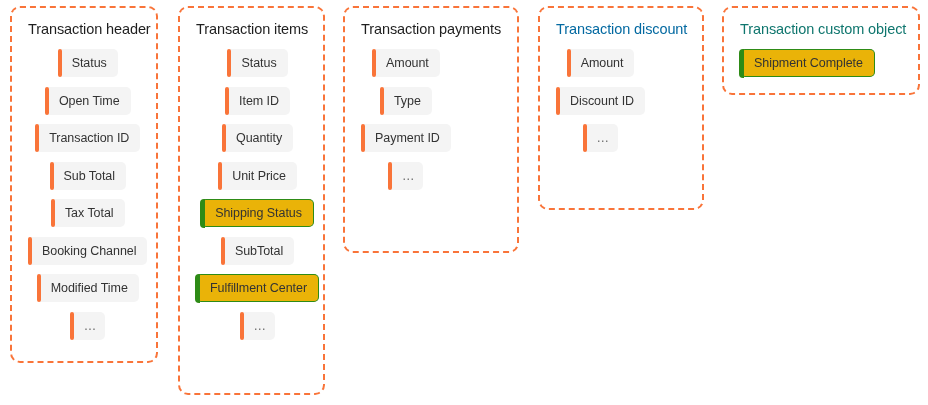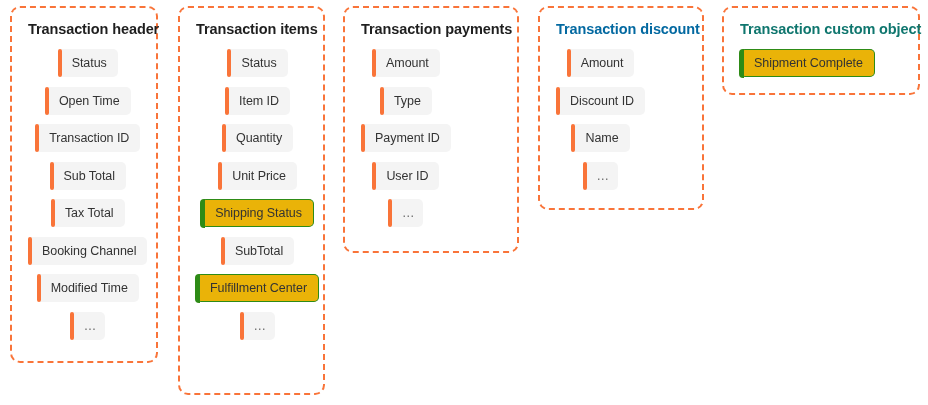--- a/index.html
+++ b/index.html
@@ -27,21 +27,21 @@
     border: 2px dashed #F97439;
     border-radius: 10px;
     background: transparent;
   }
 
   .group-title {
     position: absolute;
     left: 16px;
     top: 13px;
     font-size: 14.5px;
-    font-weight: bold;
+    font-weight: normal;
     letter-spacing: -0.1px;
     color: #1f1f1f;
     white-space: nowrap;
   }
 
   .chips {
     position: absolute;
     left: 16px;
     top: 41px;
     display: flex;
@@ -132,30 +132,28 @@
         <div class="chip green">Fulfillment Center</div>
         <div class="chip ellipsis">...</div>
       </div>
     </div>
     <div class="group" style="left: 343px; top: 6px; width: 176px; height: 247px; border-color: rgb(249, 116, 57);">
       <div class="group-title" style="color: rgb(31, 31, 31);">Transaction payments</div>
       <div class="chips">
         <div class="chip">Amount</div>
         <div class="chip">Type</div>
         <div class="chip">Payment ID</div>
-        <div class="chip">User ID</div>
         <div class="chip ellipsis">...</div>
       </div>
     </div>
     <div class="group" style="left: 538px; top: 6px; width: 166px; height: 204px; border-color: rgb(249, 116, 57);">
       <div class="group-title" style="color: #0369a1;">Transaction discount</div>
       <div class="chips">
         <div class="chip">Amount</div>
         <div class="chip">Discount ID</div>
-        <div class="chip">Name</div>
         <div class="chip ellipsis">...</div>
       </div>
     </div>
     <div class="group" style="left: 722px; top: 6px; width: 198px; height: 89px; border-color: rgb(249, 116, 57);">
       <div class="group-title" style="color: #0f766e;">Transaction custom object</div>
       <div class="chips">
         <div class="chip green">Shipment Complete</div>
       </div>
     </div>
   </div>

